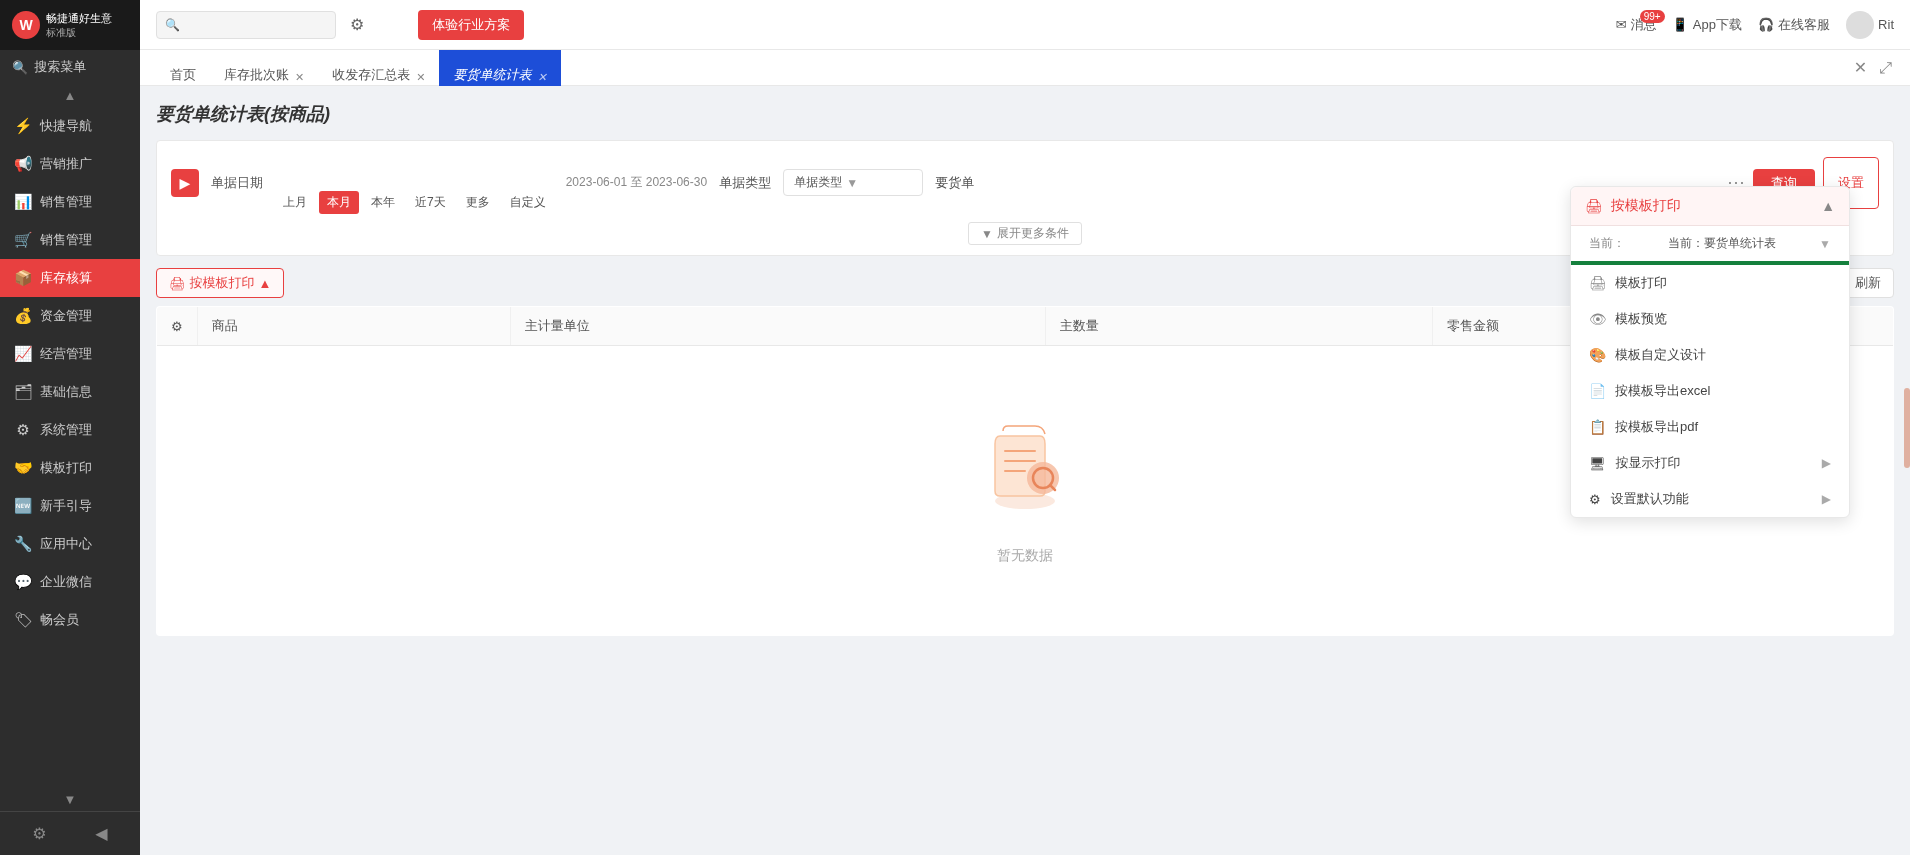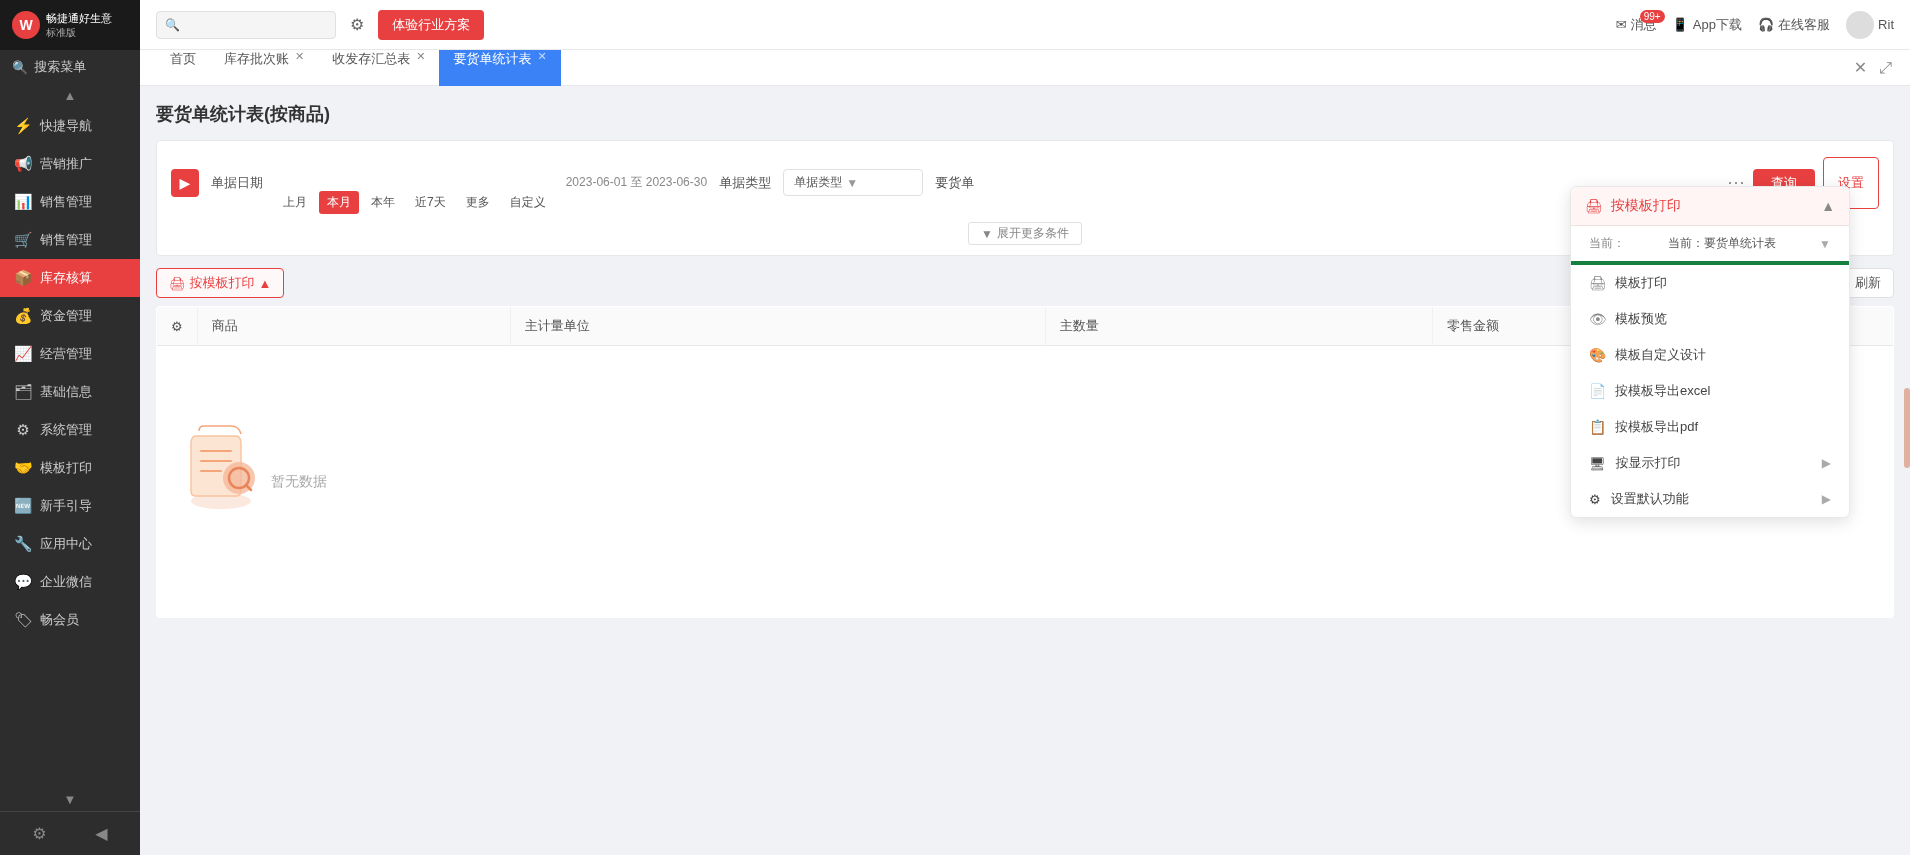--- a/index.html
+++ b/index.html
@@ -128,20 +128,21 @@
       padding: 4px;
     }
     .topbar-trial-btn {
       background: #e84040;
       color: #fff;
       border: none;
       padding: 6px 14px;
       border-radius: 4px;
       cursor: pointer;
       font-size: 13px;
+      margin-left: 40px;
     }
     .topbar-spacer { flex: 1; }
     .topbar-right {
       display: flex;
       align-items: center;
       gap: 16px;
       color: #666;
       font-size: 13px;
     }
     .topbar-icon-btn {
@@ -176,33 +177,34 @@
       height: 36px;
       display: flex;
       align-items: center;
       padding: 0 16px;
       border-bottom: 1px solid #e8e8e8;
       gap: 0;
       flex-shrink: 0;
     }
     .tab {
       display: flex;
-      align-items: flex-start;
+      align-items: flex-end;
       padding: 0 14px;
       height: 36px;
       cursor: pointer;
       font-size: 13px;
       color: #555;
       border-bottom: 2px solid transparent;
       gap: 6px;
       white-space: nowrap;
     }
     .tab.active {
       color: #fff;
-      background: #3b82f6;
+      background: #1d4ed8;
+      font-style: italic;
     }
     .tab .tab-close {
       font-size: 11px;
       color: inherit;
       opacity: 0.7;
       cursor: pointer;
     }
     .tab.home { color: #555; }
     .tabbar-spacer { flex: 1; }
     .tabbar-controls {
@@ -223,20 +225,21 @@
       overflow-y: auto;
       padding: 16px;
       position: relative;
     }
 
     .page-title {
       font-size: 18px;
       font-weight: bold;
       color: #333;
       margin-bottom: 14px;
+      font-style: italic;
     }
 
     
     .filter-bar {
       background: #fff;
       border: 1px solid #e8e8e8;
       border-radius: 4px;
       padding: 10px 14px;
       margin-bottom: 12px;
     }
@@ -390,22 +393,23 @@
       padding: 10px 14px;
       border-bottom: 1px solid #f0f0f0;
       color: #333;
       font-size: 13px;
     }
     .data-table thead th:first-child { width: 40px; }
 
     
     .empty-state {
       display: flex;
-      flex-direction: row;
-      align-items: center;
+      flex-direction: column;
+      align-items: center;
+      justify-content: center;
       padding: 60px 0;
     }
     .empty-icon {
       font-size: 80px;
       margin-bottom: 12px;
     }
     .empty-text {
       color: #aaa;
       font-size: 14px;
     }

